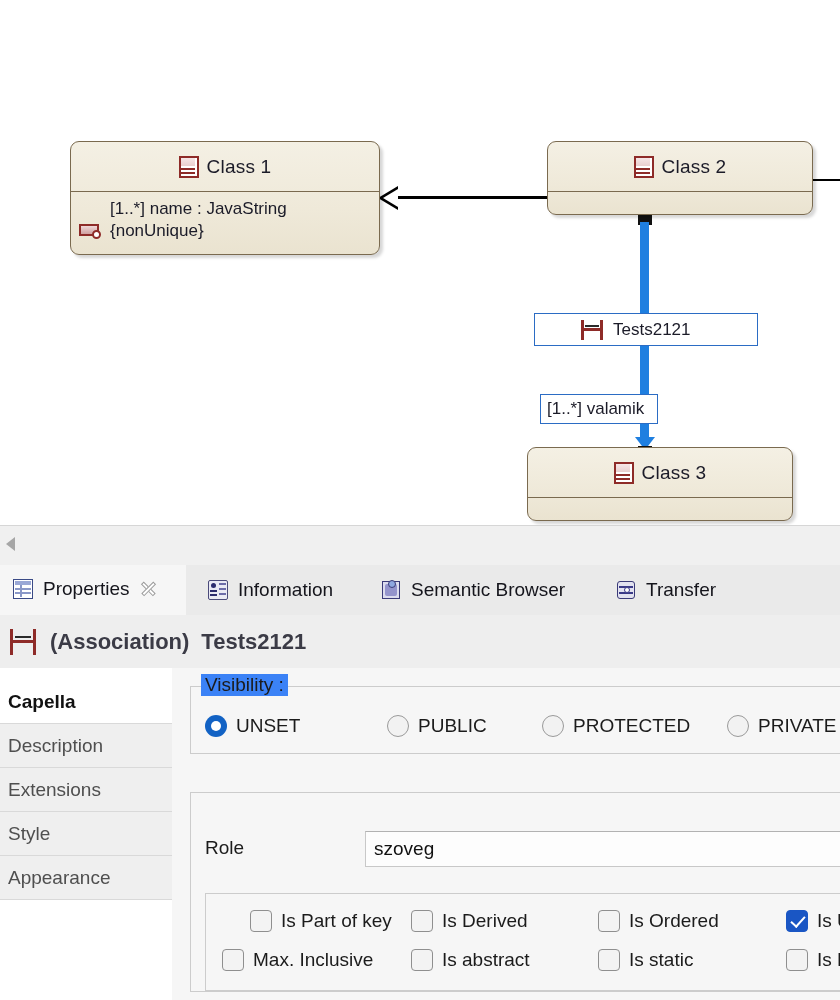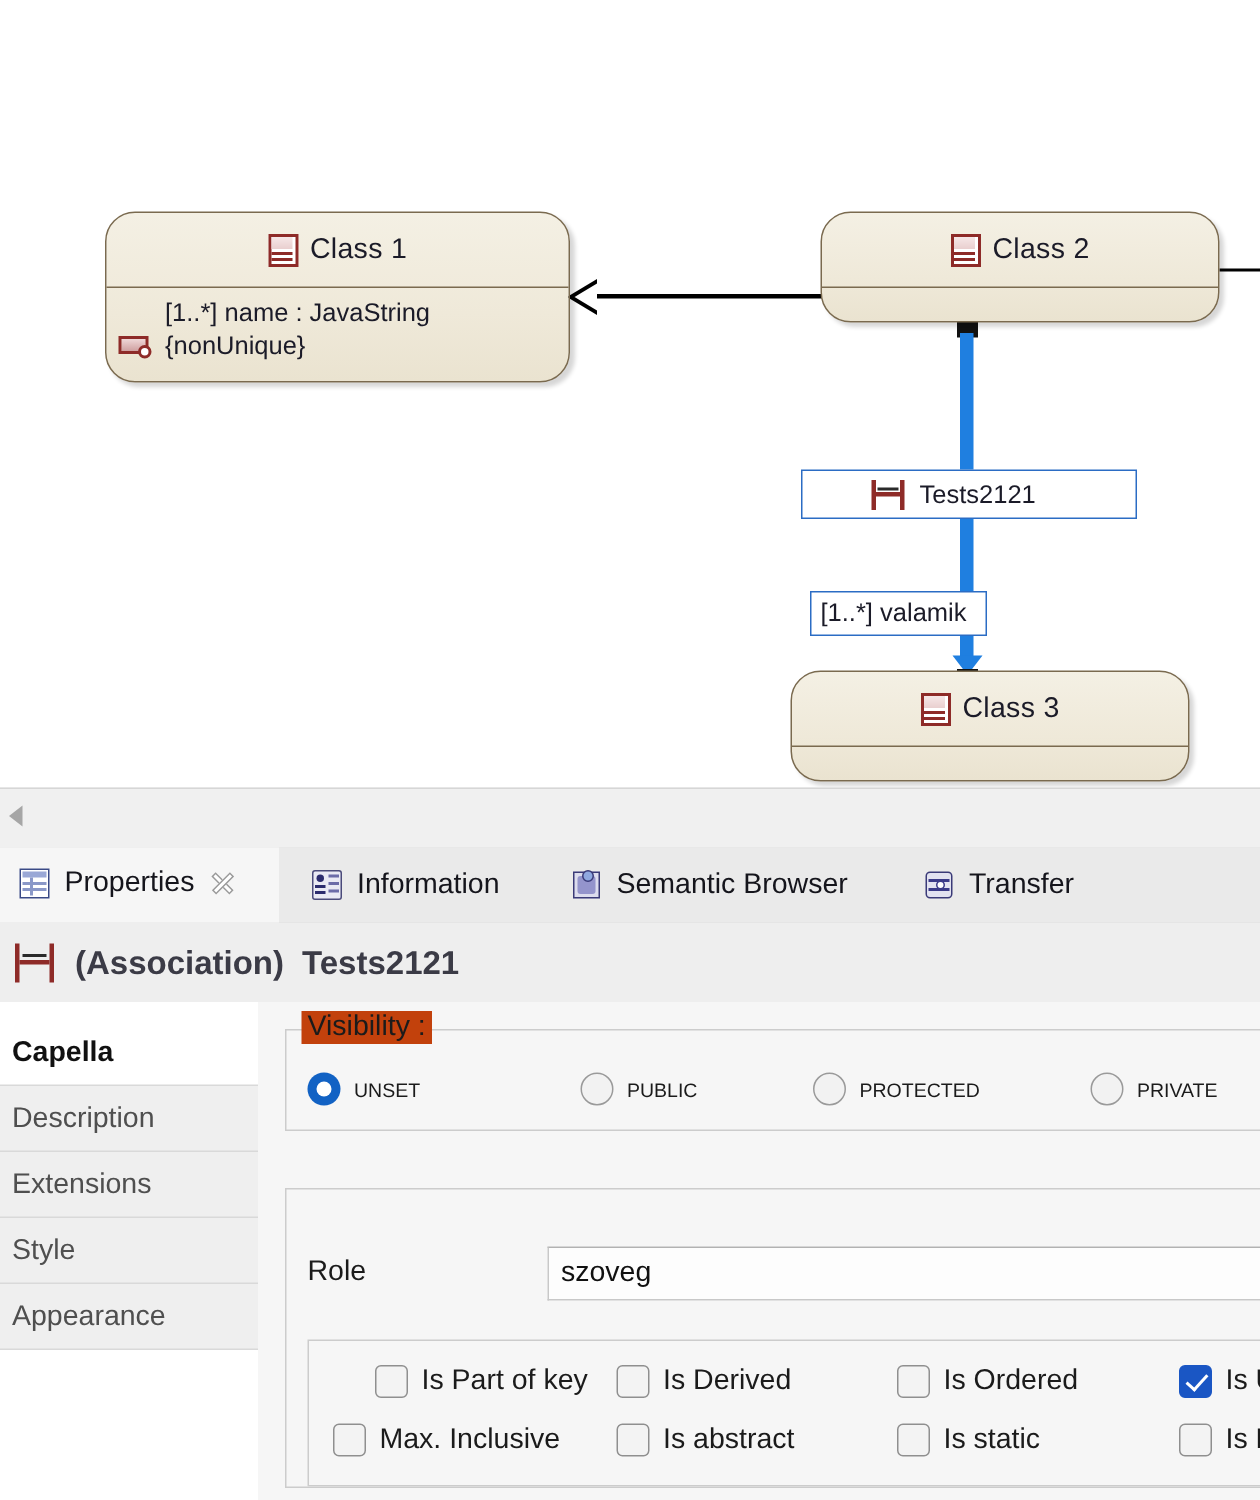--- a/index.html
+++ b/index.html
@@ -9,21 +9,21 @@
     font-family:"Liberation Sans", sans-serif;
     -webkit-font-smoothing:antialiased;
   }
 
   
   #canvas{position:absolute;left:0;top:0;width:840px;height:525px;background:#ffffff;overflow:hidden;}
 
   .uml-class{
     position:absolute;
     border:1px solid #7a6a4f;
-    border-radius:20px;
+    border-radius:9px;
     background:linear-gradient(to bottom,#f4f0e4 0%,#efe9d9 60%,#eae3d0 100%);
     box-shadow:3px 3px 3px rgba(0,0,0,0.16);
     box-sizing:border-box;
   }
   .uml-head{
     height:50px;display:flex;align-items:center;justify-content:center;gap:8px;
     border-bottom:1px solid #7a6a4f;box-sizing:border-box;
   }
   .uml-head .ttl{font-size:19px;color:#1b1b28;letter-spacing:.2px;}
   .uml-body{padding:6px 0 4px 0;box-sizing:border-box;}
@@ -130,28 +130,28 @@
        border-bottom:1px solid #d9d9d9;background:#efefef;}
   .sec .slbl{font-size:19px;color:#4f4f4f;}
   .sec.header{background:#ffffff;border-bottom:1px solid #d9d9d9;}
   .sec.header .slbl{color:#111;font-weight:bold;}
   #seclist .spacer{height:1px;background:#ffffff;}
 
   
   #form{position:absolute;left:172px;top:668px;width:668px;height:332px;background:#f6f6f6;}
 
   .group{position:absolute;border:1px solid #cccccc;background:#f6f6f6;box-sizing:border-box;}
-  .group > .glbl{position:absolute;left:10px;top:-13px;background:#c2410c;padding:0 4px;font-size:19px;color:#1b1b1b;}
+  .group > .glbl{position:absolute;left:10px;top:-13px;background:#3b82f6;padding:0 4px;font-size:19px;color:#1b1b1b;}
 
   .radio-row{position:absolute;left:0;top:28px;width:100%;height:34px;}
   .radio{position:absolute;display:flex;align-items:center;gap:9px;}
   .radio .rdot{width:22px;height:22px;border-radius:50%;border:1.5px solid #9a9a9a;background:#f2f2f2;box-sizing:border-box;position:relative;}
   .radio.on .rdot{border:none;background:#1262c4;}
   .radio.on .rdot::after{content:"";position:absolute;left:6px;top:6px;width:10px;height:10px;border-radius:50%;background:#fff;}
-  .radio .rlbl{font-size:13px;color:#1b1b1b;white-space:nowrap;}
+  .radio .rlbl{font-size:19px;color:#1b1b1b;white-space:nowrap;}
 
   .field-label{position:absolute;font-size:19px;color:#1b1b1b;}
   .text-input{position:absolute;background:#fdfdfd;border:1px solid #c8c8c8;border-top-color:#b2b2b2;
      font-size:19px;color:#111;padding:3px 8px;box-sizing:border-box;font-family:"Liberation Sans",sans-serif;}
 
   .cbx{position:absolute;display:flex;align-items:center;gap:9px;}
   .cbx .box{width:22px;height:22px;border:1.5px solid #8f8f8f;border-radius:4px;background:#f3f3f3;box-sizing:border-box;position:relative;flex:0 0 auto;}
   .cbx.on .box{background:#1a56c4;border-color:#1a56c4;}
   .cbx.on .box::after{content:"";position:absolute;left:7px;top:2px;width:6px;height:12px;border:solid #fff;border-width:0 2.5px 2.5px 0;transform:rotate(42deg);}
   .cbx .clbl{font-size:19px;color:#1b1b1b;white-space:nowrap;}

